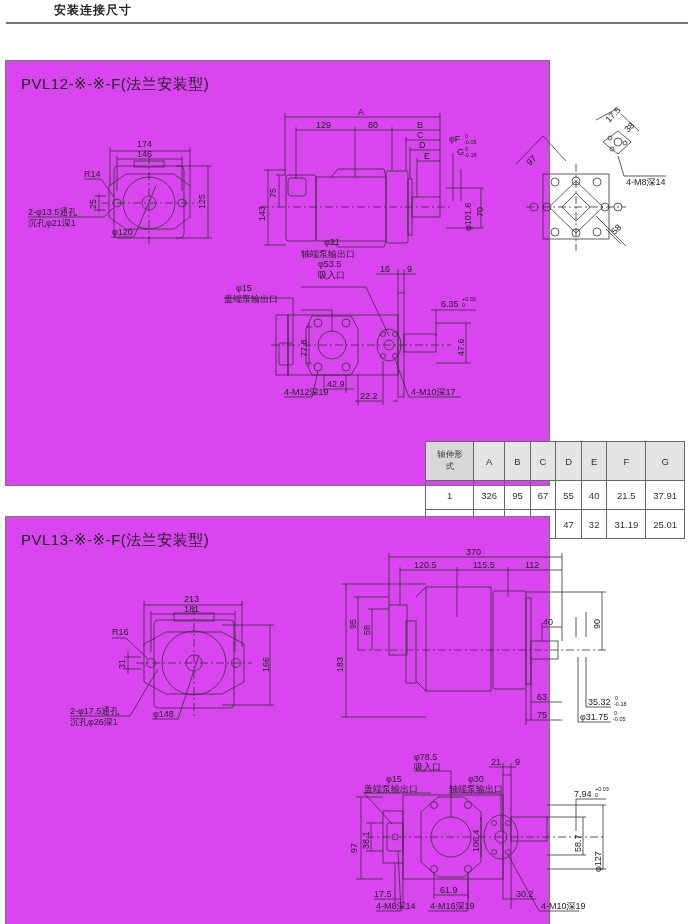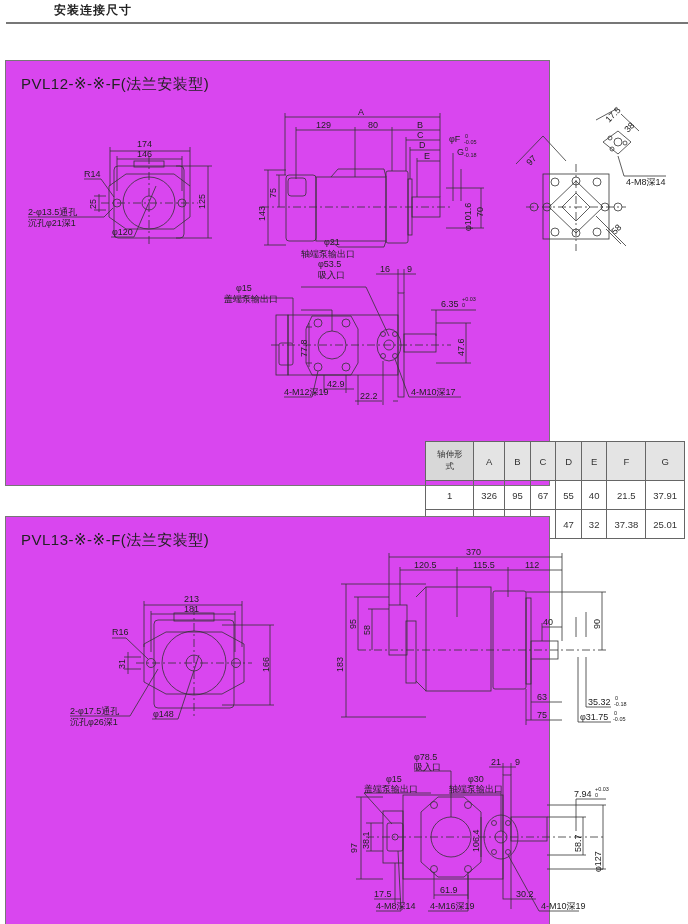--- a/index.html
+++ b/index.html
@@ -256,21 +256,21 @@
       <td>21.5</td>
       <td>37.91</td>
     </tr>
     <tr>
       <td>2</td>
       <td>318</td>
       <td>87</td>
       <td>42</td>
       <td>47</td>
       <td>32</td>
-      <td>37.38</td>
+      <td>31.19</td>
       <td>25.01</td>
     </tr>
   </tbody>
     </table>
 </div>
 
 <div class="panel panel-2">
   <div class="panel-title">PVL13-※-※-F(法兰安装型)</div>
 
   <svg class="drawing" width="681" height="420" viewBox="0 0 681 420">

